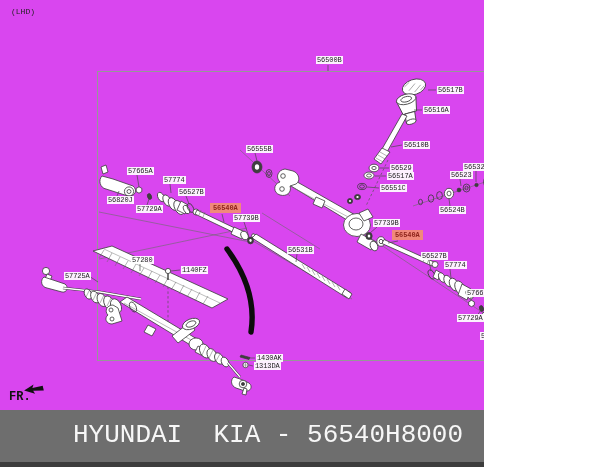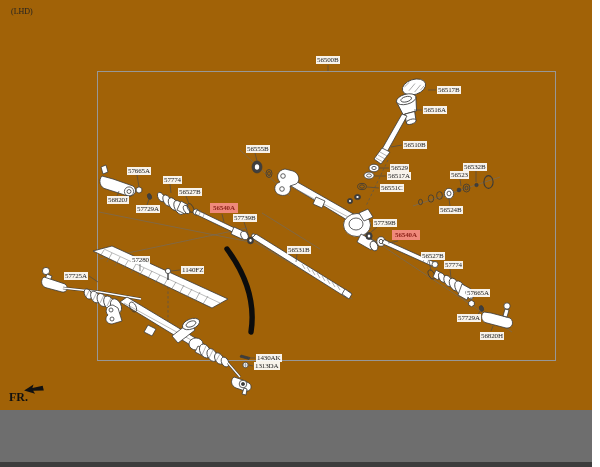--- a/index.html
+++ b/index.html
@@ -1,17 +1,17 @@
 <!DOCTYPE html>
 <html><head>
 <meta charset="utf-8">
 <style>
   html,body{margin:0;padding:0;background:#fff;}
-  #stage{position:relative;width:592px;height:467px;background:#a16207;overflow:hidden;
-         font-family:Liberation Serif, serif;}
+  #stage{position:relative;width:484px;height:467px;background:#d946ef;overflow:hidden;
+         font-family:Liberation Mono, monospace;}
   #lhd{position:absolute;left:11px;top:7px;font-size:8px;color:#222;}
   #frame{position:absolute;left:97px;top:71px;width:457px;height:288px;border:1px solid #979797;}
   svg.art{position:absolute;left:0;top:0;}
   .part-label{position:absolute;font-size:7px;line-height:8px;color:#1c1c1c;white-space:nowrap;
               background:rgba(255,255,255,.92);padding:0 1px;letter-spacing:-0.1px;z-index:5;}
   .part-label.hl{background:#f0897b;color:#8e241b;font-weight:bold;padding:1px 3px;}
   #fr{position:absolute;left:9px;top:390px;font-size:12px;font-weight:bold;color:#111;}
   #fr-arrow{position:absolute;left:22px;top:381px;}
   #footer{position:absolute;left:0;top:410px;width:600px;height:57px;background:#6e6e6e;
           border-bottom:5px solid #3c3c3c;box-sizing:border-box;}
@@ -282,20 +282,21 @@
         <line x1="253" y1="366" x2="249" y2="365" class="leader"></line>
       </g>
   </svg>
 
   <svg id="fr-arrow" width="26" height="16" viewBox="0 0 26 16">
     <polygon points="2,8.5 12,3.5 10.5,6.8 21,5.6 21.6,10.4 11,9.6 12.6,12.8" fill="#111" transform="rotate(-6 12 8)"></polygon>
   </svg>
   <span id="fr">FR.</span>
 
   <div id="footer"></div>
+  <span class="fleft">HYUNDAI  KIA - 56540H8000</span>
 
 <div class="part-label" style="left: 316px; top: 56px;">56500B</div>
     <div class="part-label" style="left: 437px; top: 86px;">56517B</div>
     <div class="part-label" style="left: 423px; top: 106px;">56516A</div>
     <div class="part-label" style="left: 403px; top: 141px;">56510B</div>
     <div class="part-label" style="left: 246px; top: 145px;">56555B</div>
     <div class="part-label" style="left: 390px; top: 164px;">56529</div>
     <div class="part-label" style="left: 387px; top: 172px;">56517A</div>
     <div class="part-label" style="left: 380px; top: 184px;">56551C</div>
     <div class="part-label" style="left: 463px; top: 163px;">56532B</div>

